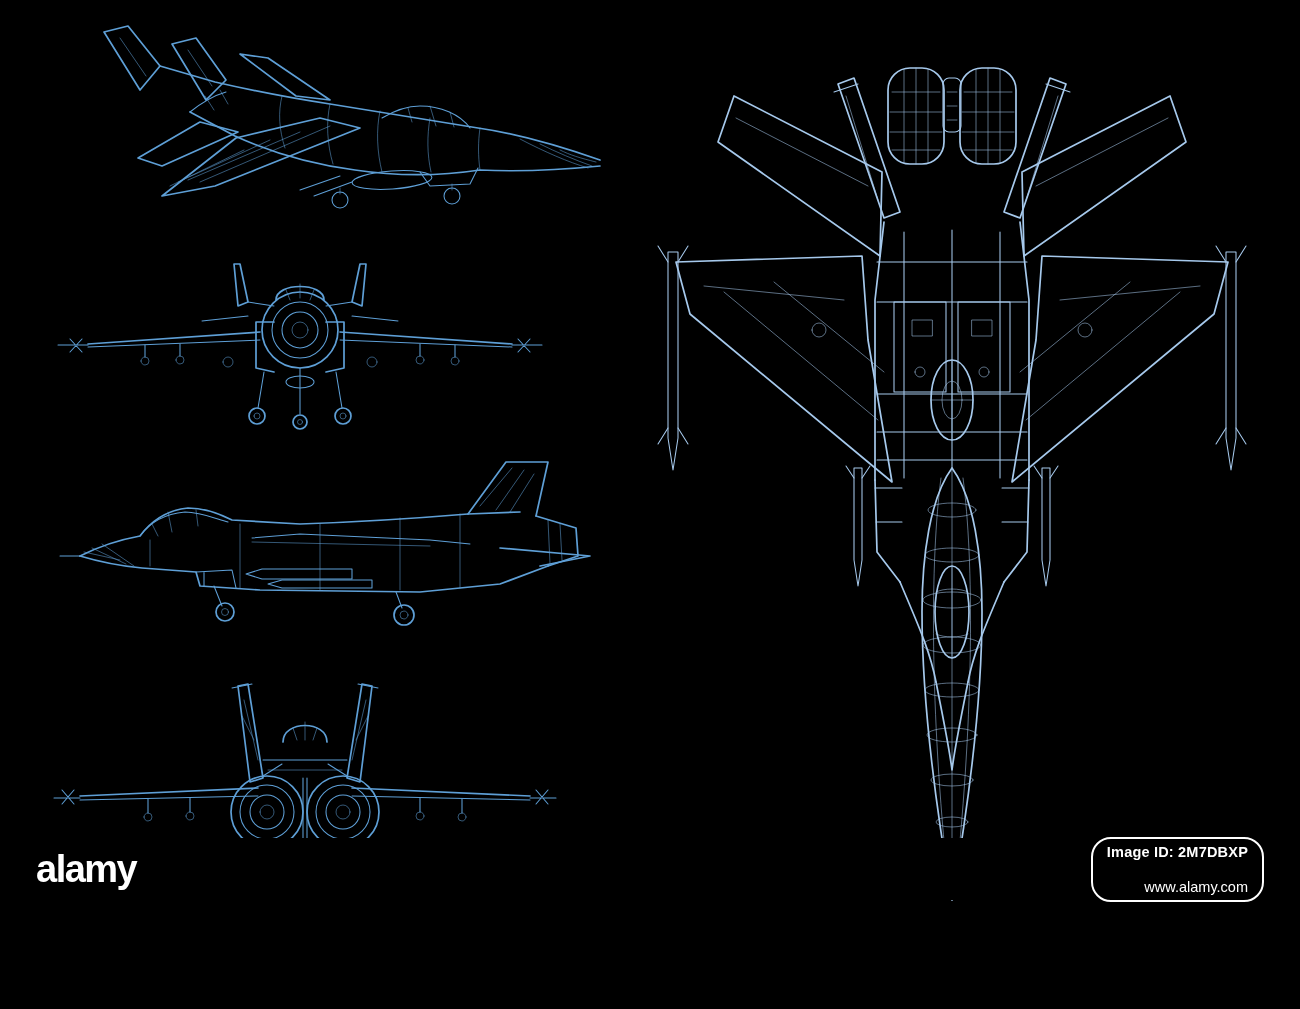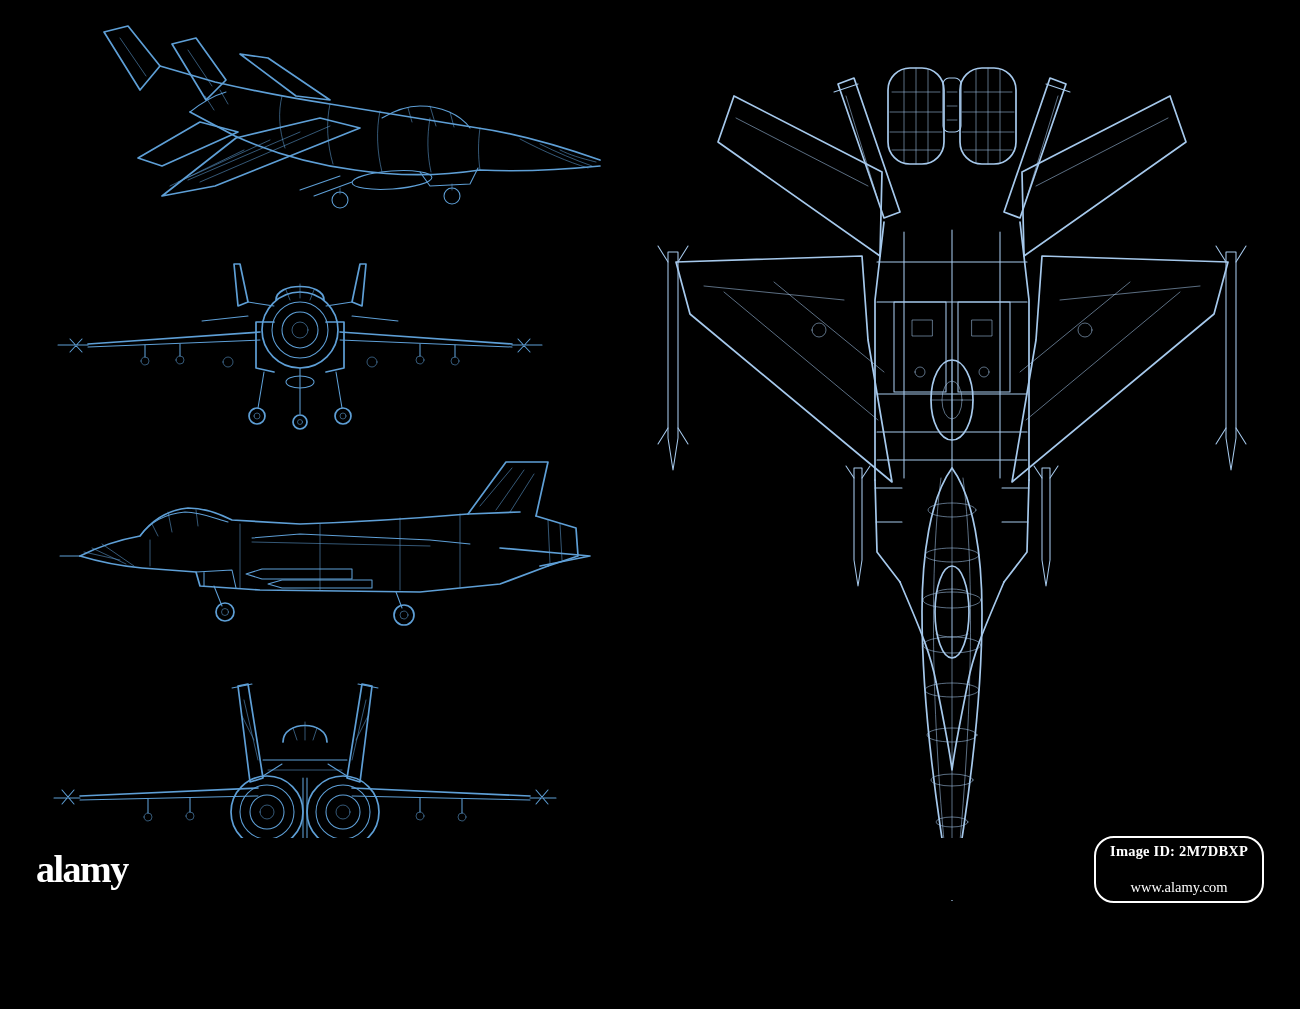--- a/index.html
+++ b/index.html
@@ -1,27 +1,27 @@
 <!DOCTYPE html>
 <html style="--bg: #000000; --line: #5e9fd6; --line-light: #a6c9ec; --wm: #ffffff;"><head>
 <meta charset="utf-8">
 <style>
   *{margin:0;padding:0;box-sizing:border-box}
   html,body{width:1300px;height:1009px;background:var(--bg,#000);overflow:hidden}
-  .stage{position:relative;width:1300px;height:900px;background:var(--bg,#000);font-family:Liberation Serif, serif}
+  .stage{position:relative;width:1300px;height:900px;background:var(--bg,#000);font-family:Liberation Sans, sans-serif}
   .figure{position:absolute;left:0;top:0;right:0;bottom:62px}
   svg{display:block}
   #fig path,#fig circle,#fig ellipse,#fig rect{fill:none;stroke:var(--line,#5e9fd6);stroke-linecap:round;stroke-linejoin:round}
   #fig .w1{stroke-width:1.7}
   #fig .w2{stroke-width:1.05}
   #fig .w3{stroke-width:.65;opacity:.85}
   #fig .lt path,#fig .lt circle,#fig .lt ellipse,#fig .lt rect{stroke:var(--line-light,#a6c9ec)}
   .wm-bar{position:absolute;left:0;right:0;bottom:0;height:62px;display:flex;align-items:center;justify-content:space-between;padding:0 36px;background:var(--bg,#000)}
   .wm-logo{color:var(--wm,#fff);font-weight:bold;font-size:38px;letter-spacing:-1.5px;line-height:1}
-  .wm-box{border:2px solid var(--wm,#fff);border-radius:20px;padding:5px 14px;text-align:center;color:var(--wm,#fff)}
+  .wm-box{border:2px solid var(--wm,#fff);border-radius:20px;padding:5px 14px;text-align:right;color:var(--wm,#fff)}
   .wm-id{font-size:14.5px;font-weight:bold;letter-spacing:.2px}
   .wm-url{font-size:14.5px;margin-top:19px}
 </style>
 </head>
 <body>
 
 <div class="stage">
   <div class="figure">
     <svg id="fig" width="1300" height="947" viewBox="0 0 1300 947">
 

